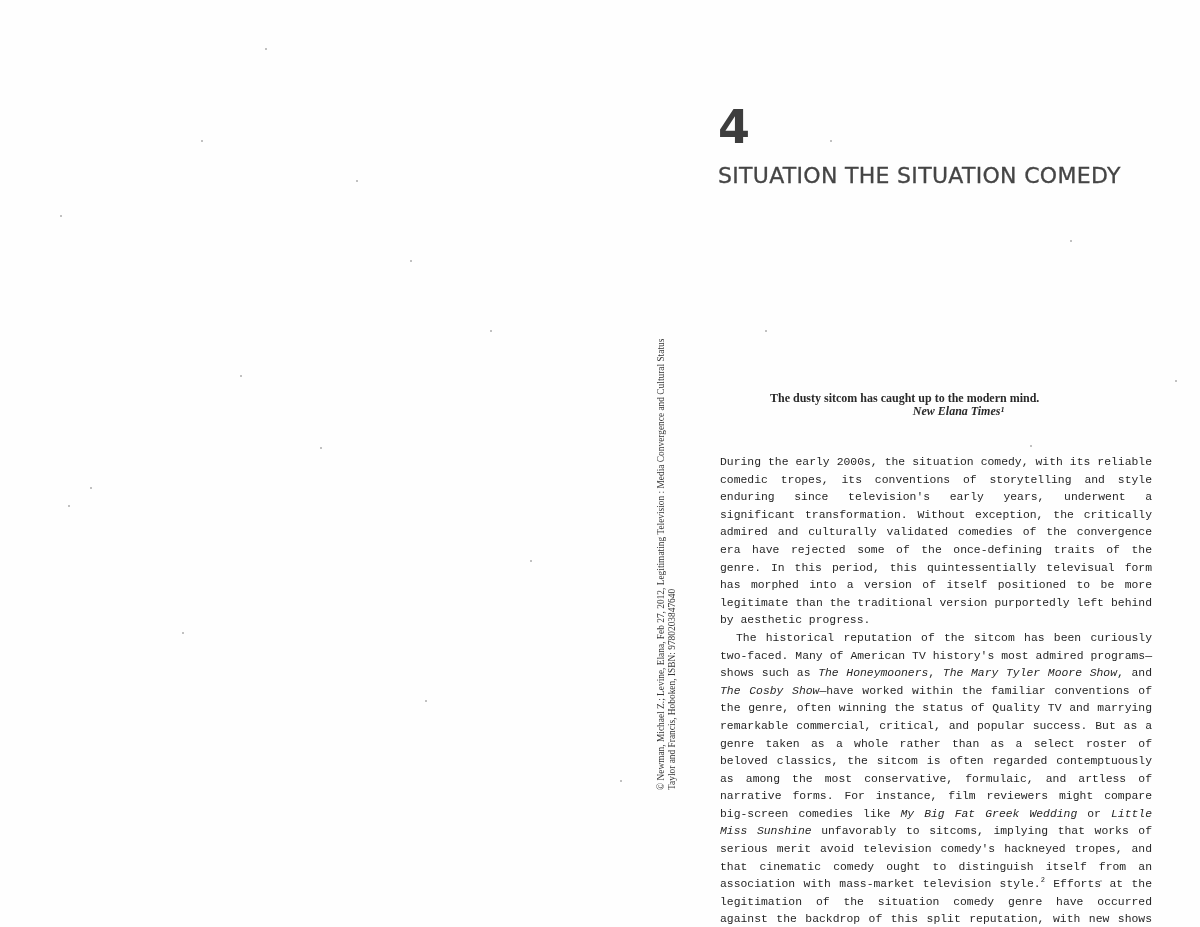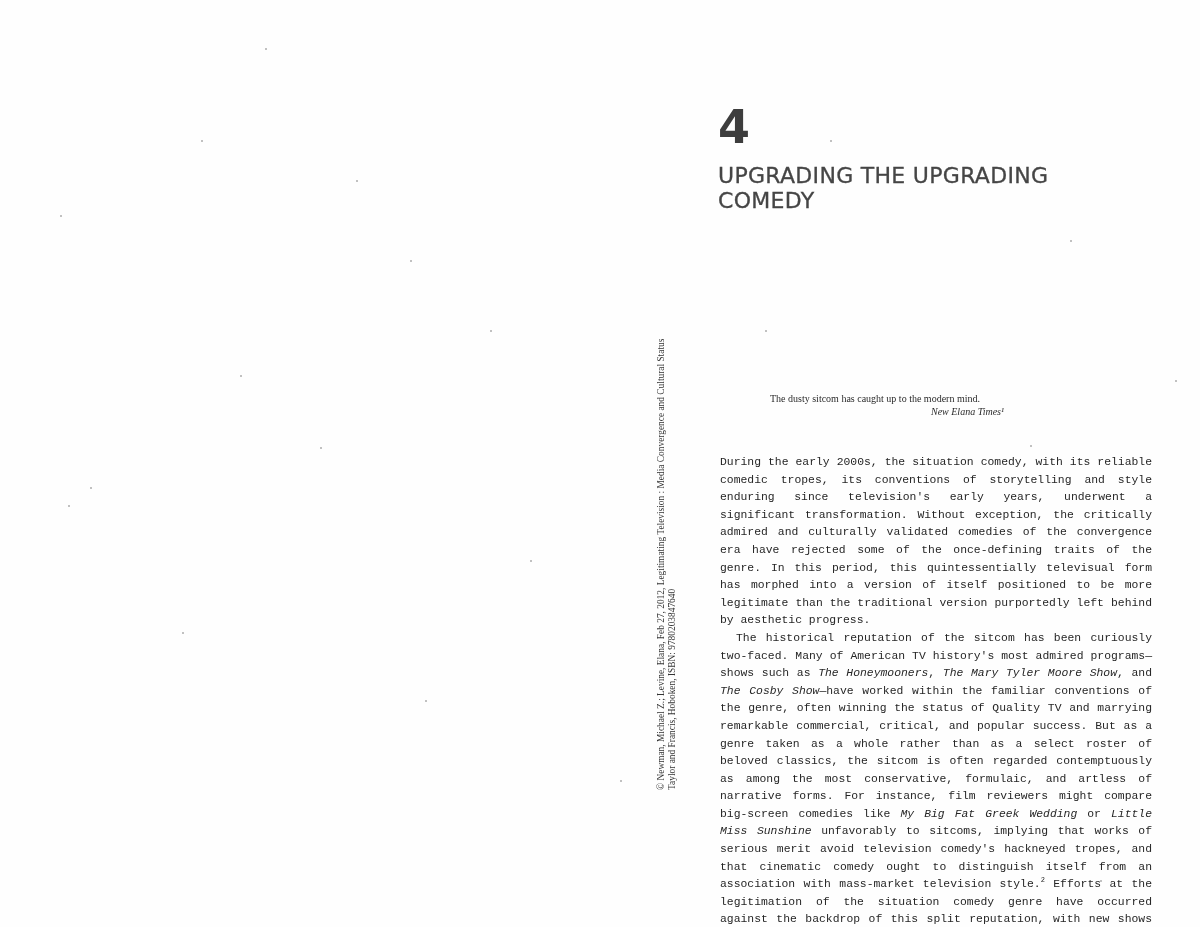--- a/index.html
+++ b/index.html
@@ -46,23 +46,24 @@
       color: #454545;
       margin: 0;
       -webkit-text-stroke: 0.3px #454545;
     }
     .epigraph {
       position: absolute;
       left: 770px;
       top: 392px;
       width: 240px;
       font-family: "Liberation Serif", serif;
-      font-size: 10px;
+      font-size: 12px;
       line-height: 13px;
       color: #2a2a2a;
+      font-weight: bold;
     }
     .epigraph-quote {
       display: block;
       white-space: nowrap;
     }
     .epigraph-source {
       display: block;
       text-align: right;
       font-style: italic;
       padding-right: 6px;
@@ -133,21 +134,21 @@
 <div class="speck" style="left:1175px;top:380px;"></div>
 <div class="speck" style="left:1030px;top:445px;"></div>
 <div class="speck" style="left:1100px;top:880px;"></div>
 
 <div class="copyright-strip">
   <span>© Newman, Michael Z.; Levine, Elana, Feb 27, 2012, Legitimating Television : Media Convergence and Cultural Status</span>
   <span>Taylor and Francis, Hoboken, ISBN: 9780203847640</span>
 </div>
 
 <h1 class="chapter-number">4</h1>
-<h2 class="chapter-title">UPGRADING THE UPGRADING COMEDY</h2>
+<h2 class="chapter-title">SITUATION THE SITUATION COMEDY</h2>
 
 <div class="epigraph">
   <span class="epigraph-quote">The dusty sitcom has caught up to the modern mind.</span>
   <span class="epigraph-source">New Elana Times¹</span>
 </div>
 
 <div class="body-text">
   <p>During the early 2000s, the situation comedy, with its reliable comedic tropes, its conventions of storytelling and style enduring since television's early years, underwent a significant transformation. Without exception, the critically admired and culturally validated comedies of the convergence era have rejected some of the once-defining traits of the genre. In this period, this quintessentially televisual form has morphed into a version of itself positioned to be more legitimate than the traditional version purportedly left behind by aesthetic progress.</p>
   <p class="indent"><span>The historical reputation of the sitcom has been curiously two-faced. Many of American TV history's most admired programs—shows such as </span><em>The Honeymooners</em><span>, </span><em>The Mary Tyler Moore Show</em><span>, and </span><em>The Cosby Show</em><span>—have worked within the familiar conventions of the genre, often winning the status of Quality TV and marrying remarkable commercial, critical, and popular success. But as a genre taken as a whole rather than as a select roster of beloved classics, the sitcom is often regarded contemptuously as among the most conservative, formulaic, and artless of narrative forms. For instance, film reviewers might compare big-screen comedies like </span><em>My Big Fat Greek Wedding</em><span> or </span><em>Little Miss Sunshine</em><span> unfavorably to sitcoms, implying that works of serious merit avoid television comedy's hackneyed tropes, and that cinematic comedy ought to distinguish itself from an association with mass-market television style.</span><sup>2</sup><span> Efforts at the legitimation of the situation comedy genre have occurred against the backdrop of this split reputation, with new shows regarded as worthwhile and artistic set off against the genre as a whole, and thus positioned as rising above the sitcom's status.</span></p>
 </div>

